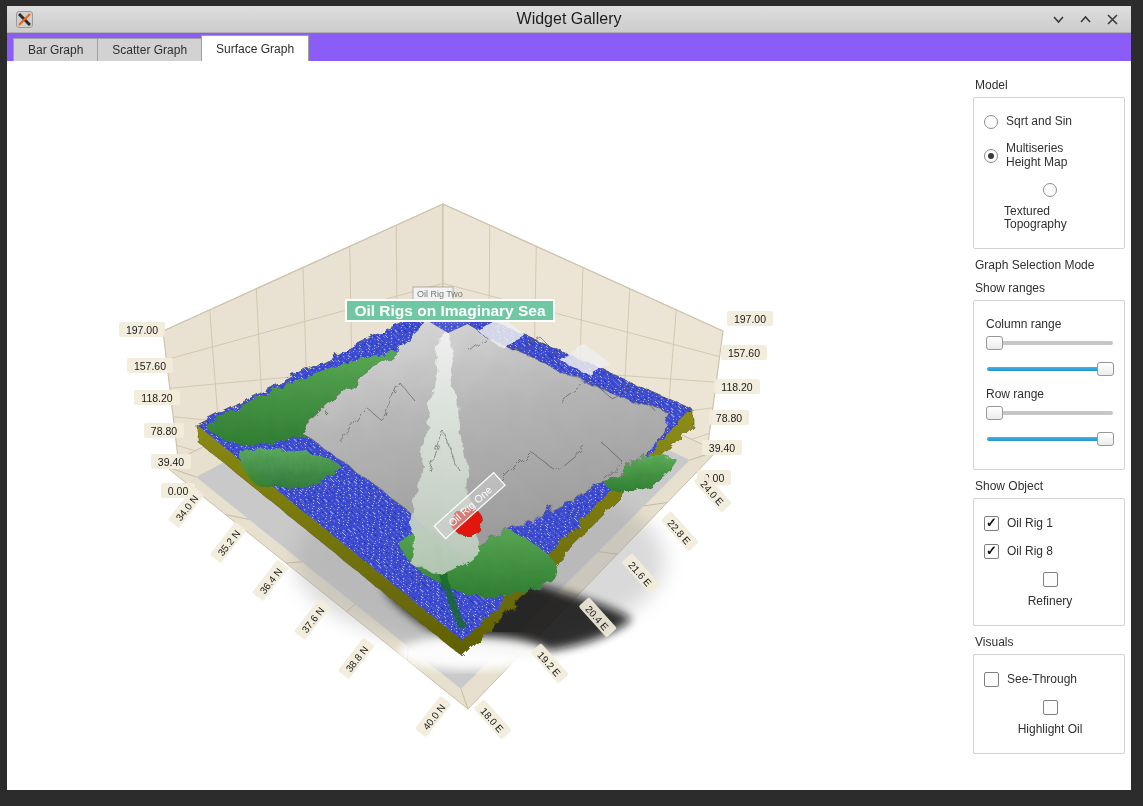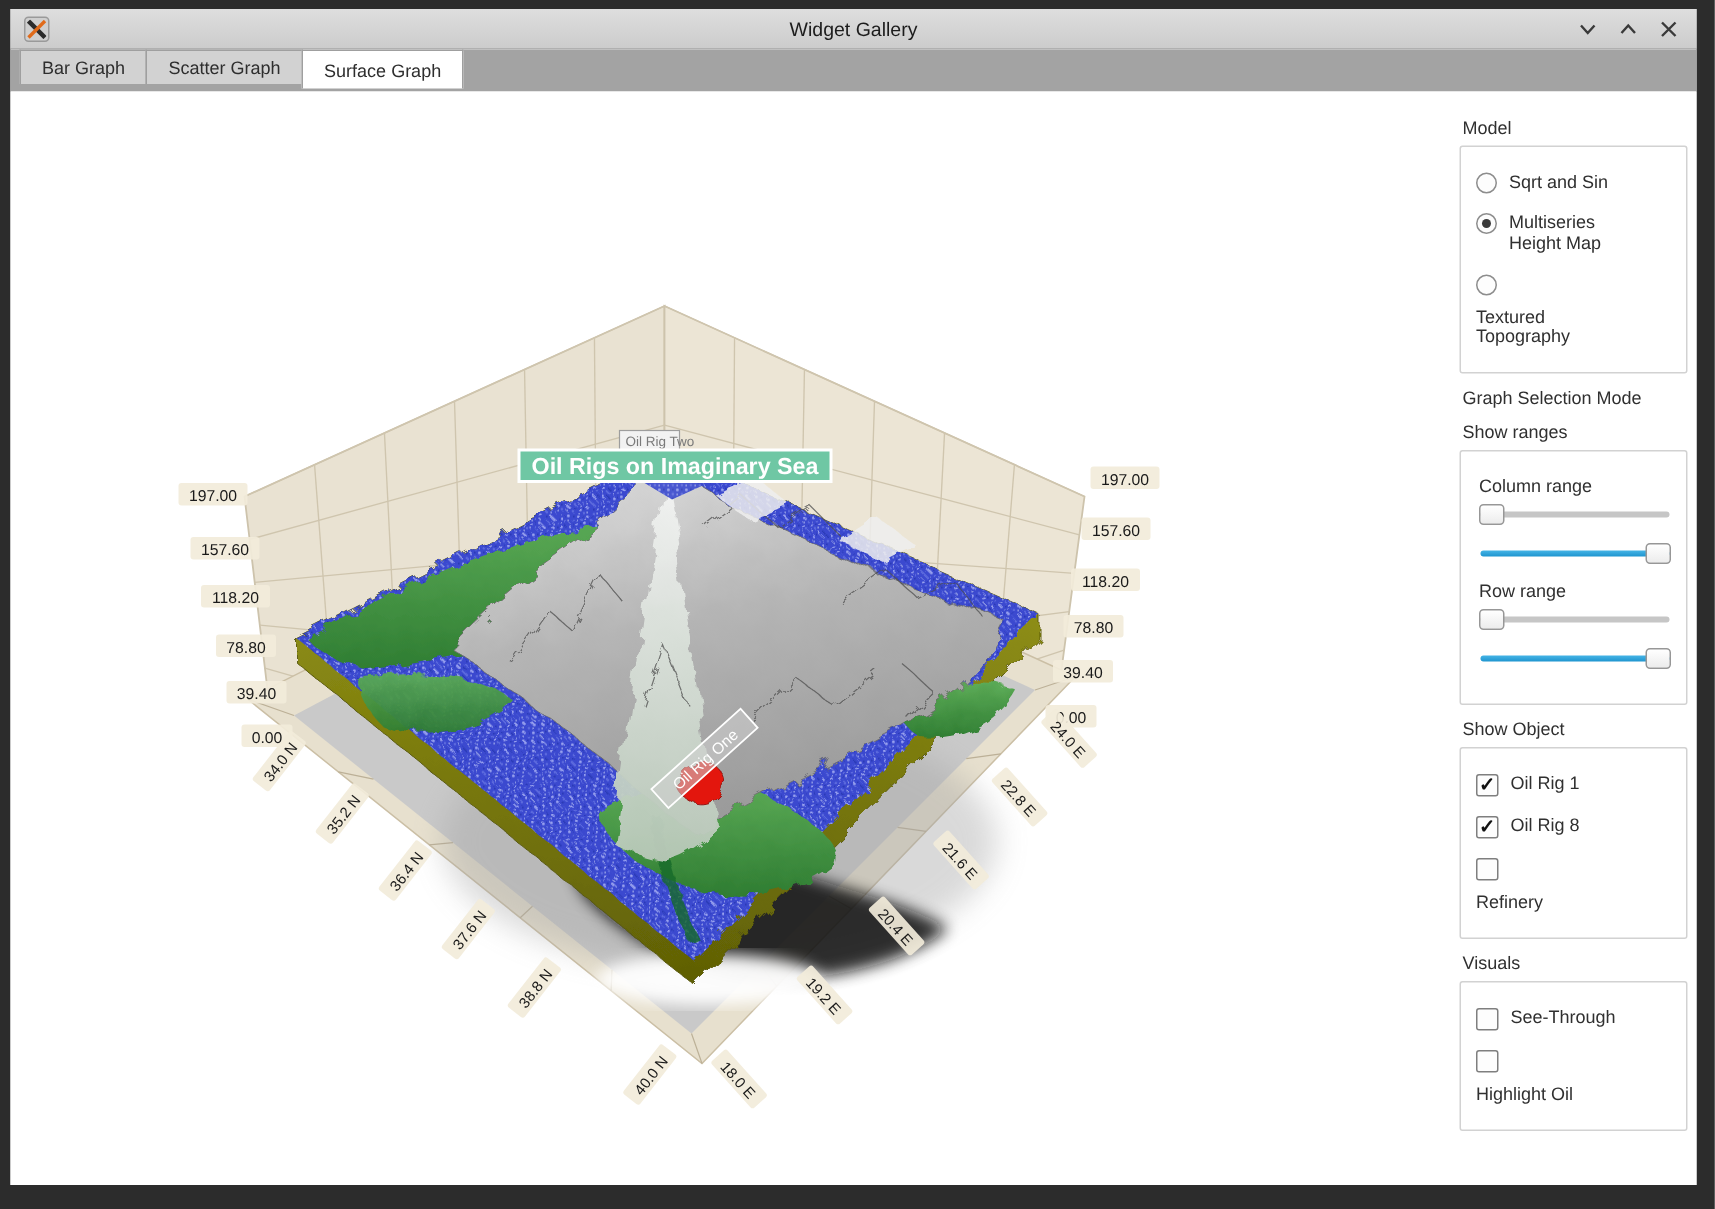--- a/index.html
+++ b/index.html
@@ -7,39 +7,39 @@
   body { font-family:"Liberation Sans", sans-serif; background:#262626; overflow:hidden; }
 
   .frame { position:absolute; inset:0; background:#2c2c2c; padding:6px 12px 16px 7px; }
   .win { width:100%; height:100%; display:flex; flex-direction:column; background:#ffffff; }
 
   
   .titlebar { height:27px; flex:0 0 27px; background:linear-gradient(#dedede,#cccccc);
               display:flex; align-items:center; position:relative; border-bottom:1px solid #b0b0b0;}
   .app-icon { width:17px; height:17px; margin-left:9px; background:#cfcfcf; border:1px solid #9a9a9a;
               border-radius:3px; display:flex; align-items:center; justify-content:center; }
-  .win-title { position:absolute; left:0; right:0; text-align:center; font-size:13px; color:#1c1c1c; }
+  .win-title { position:absolute; left:0; right:0; text-align:center; font-size:16px; color:#1c1c1c; }
   .win-btns { margin-left:auto; display:flex; gap:13px; padding-right:12px; z-index:2; }
   .win-btn { width:14px; height:14px; display:flex; align-items:center; justify-content:center; cursor:default; }
 
   
-  .tabbar { height:28px; flex:0 0 28px; background:#a3a3a3; display:flex; padding-left:6px; }
+  .tabbar { height:28px; flex:0 0 28px; background:#8b5cf6; display:flex; align-items:flex-end; padding-left:6px; }
   .tab { font-size:12px; color:#2e2e2e; padding:4px 14px 5px; background:#d2d2d2;
          border:1px solid #9f9f9f; border-bottom:none; margin-right:-1px; height:23px; }
   .tab.active { background:#ffffff; height:26px; padding-top:6px; position:relative; z-index:2; }
 
   
   .content { position:relative; flex:1; background:#ffffff; overflow:hidden; }
   .plot-svg { position:absolute; left:0; top:0; }
 
   
   .side-panel { position:absolute; left:966px; top:8px; width:152px; color:#303030; font-size:12px; }
   .sect-label { margin:9px 2px 5px; }
   .groupbox { border:1px solid #d2d2d2; border-radius:2px; background:#fff; padding:10px 8px 12px 10px; }
-  .opt-row { display:flex; gap:8px; margin:7px 0 13px; }
+  .opt-row { display:flex; align-items:center; gap:8px; margin:7px 0 13px; }
   .opt-row:last-child { margin-bottom:4px;flex-direction:column; }
   .opt-label { line-height:1.15; }
   .radio { width:14px; height:14px; border:1px solid #8d8d8d; border-radius:50%; background:#fdfdfd;
            flex:0 0 14px; position:relative; }
   .radio.sel::after { content:""; position:absolute; inset:3px; border-radius:50%; background:#3a3a3a; }
   .checkbox { width:15px; height:15px; border:1px solid #7f7f7f; border-radius:2px; background:#fdfdfd;
               flex:0 0 15px; position:relative; font-size:13px; }
   .checkbox.checked::after { content:"\2713"; position:absolute; left:1px; top:-2px; color:#111; font-weight:bold; }
   .slider { position:relative; height:16px; margin:4px 2px 10px; }
   .slider .track { position:absolute; left:1px; right:1px; top:6px; height:4px; background:#c6c6c6; border-radius:2px; }

